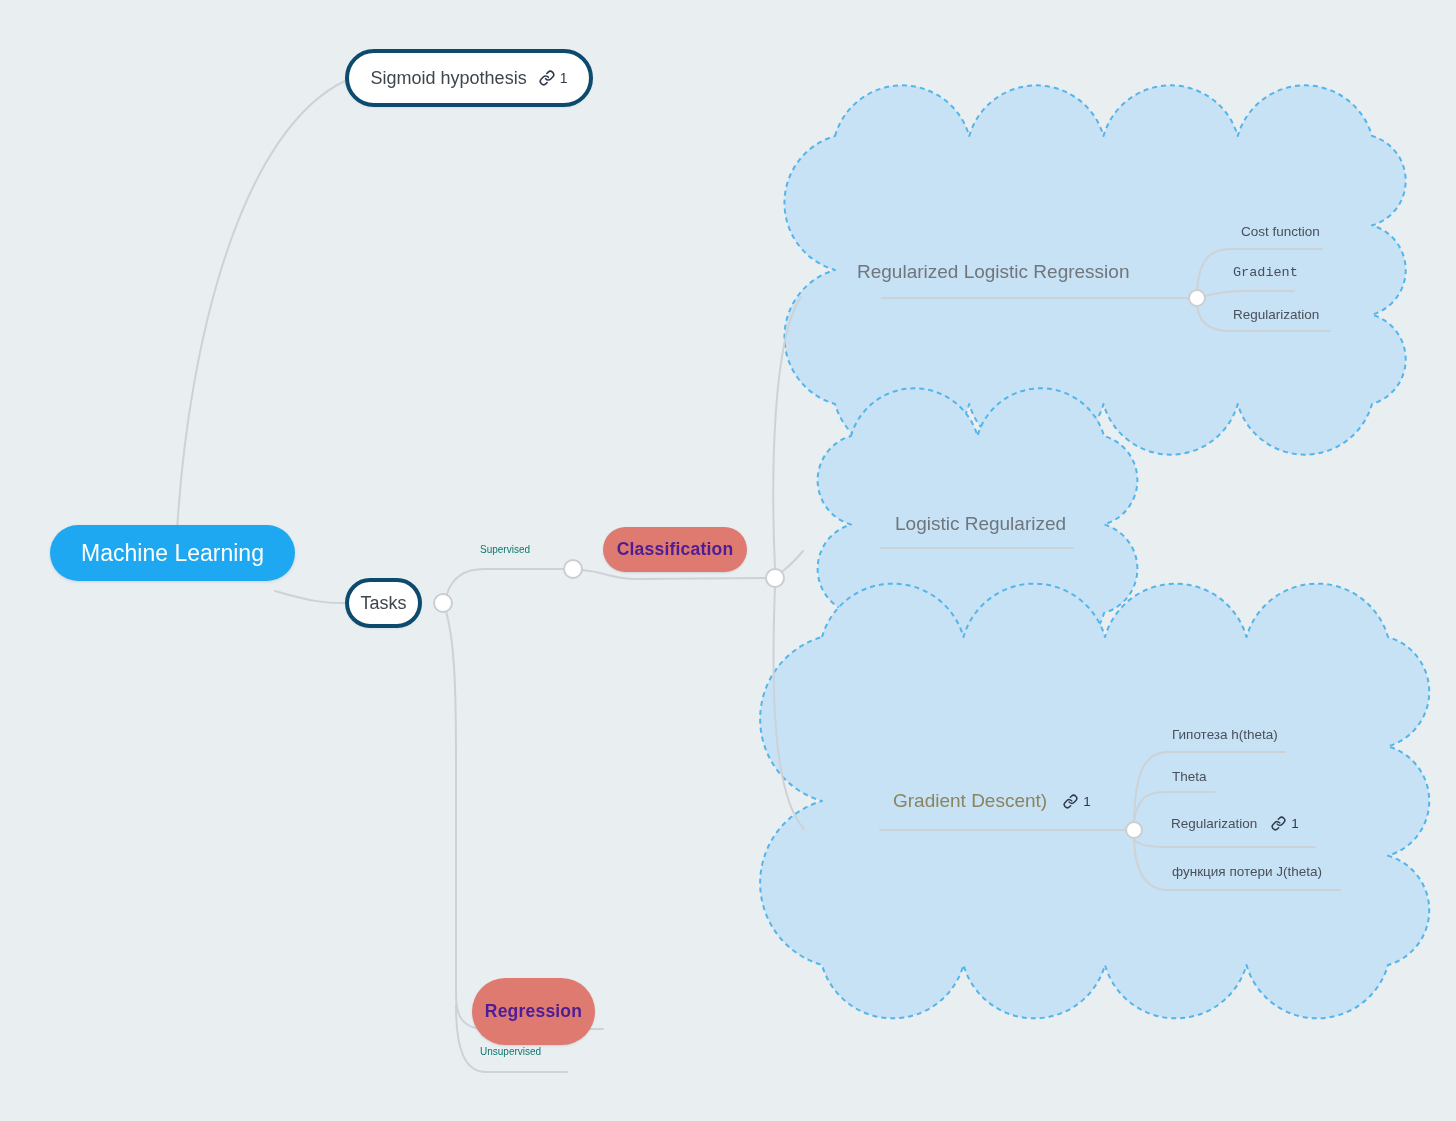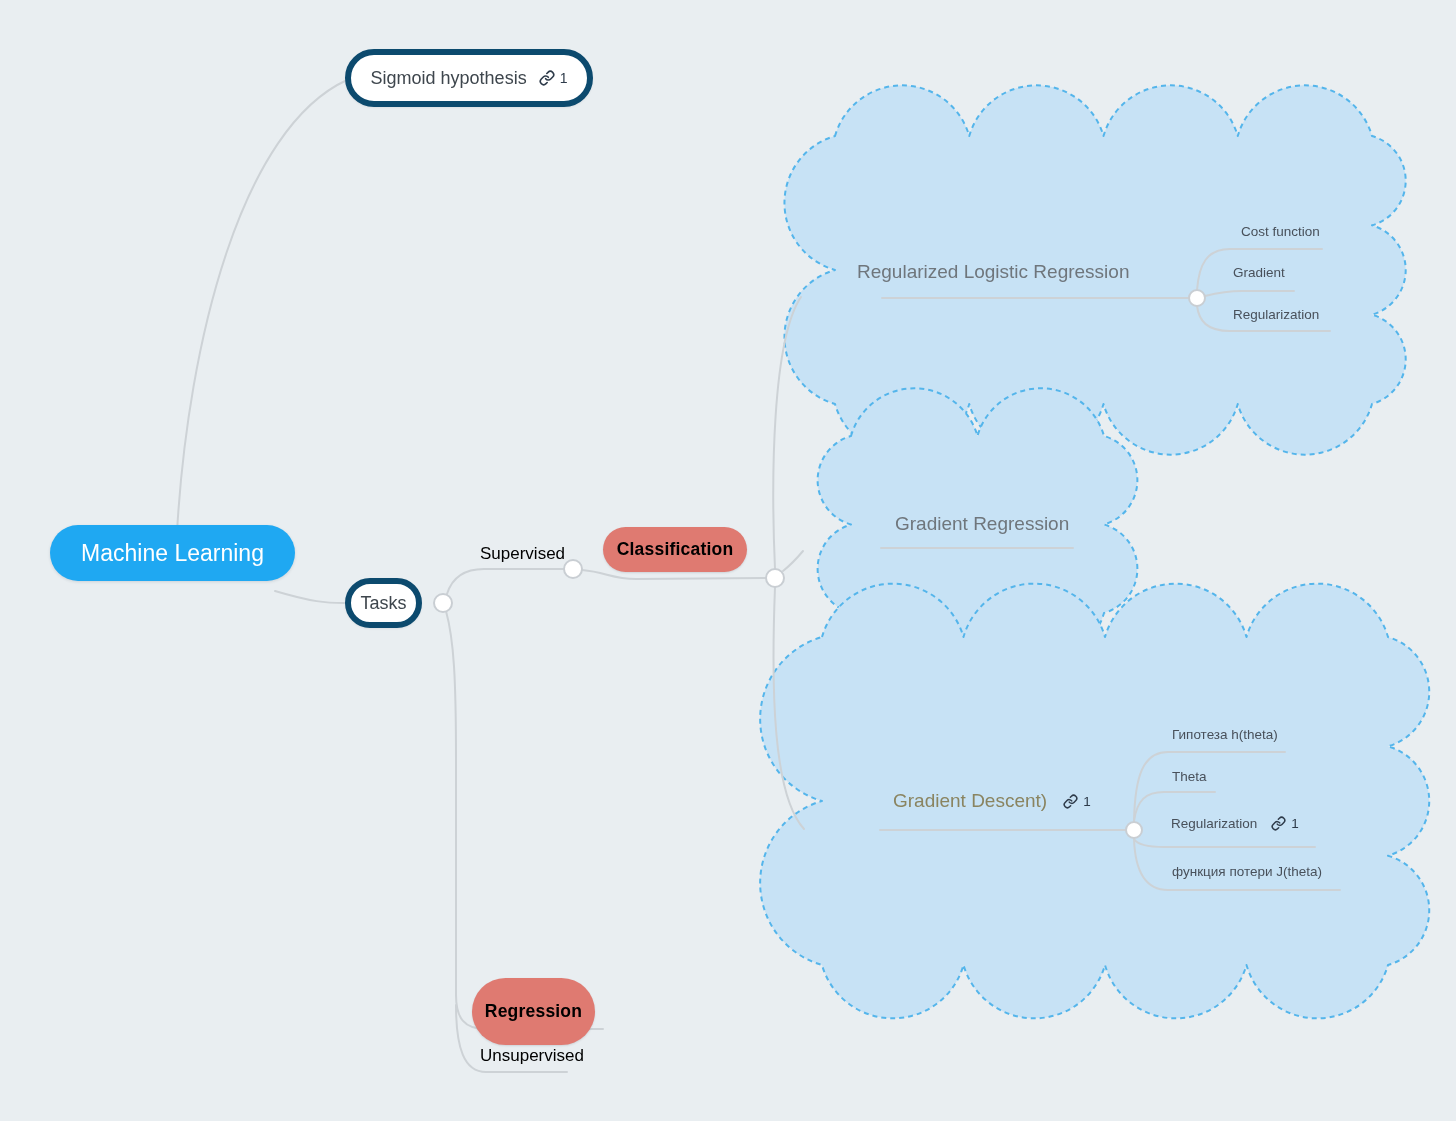--- a/index.html
+++ b/index.html
@@ -2,25 +2,25 @@
 <html><head>
 <meta charset="utf-8">
 <style>
   html,body{margin:0;padding:0;}
   body{font-family:"Liberation Sans", sans-serif;}
   #canvas{position:relative;width:1456px;height:1121px;overflow:hidden;}
   #links{position:absolute;left:0;top:0;}
   .node{position:absolute;display:flex;align-items:center;justify-content:center;
         box-sizing:border-box;white-space:nowrap;border-radius:999px;}
   .pill-root{color:#fff;font-size:23px;box-shadow:0 1px 3px rgba(40,60,80,.15);}
-  .pill-white{background:#fff;border:6px solid #0c4a6e;color:#3E464D;font-size:18px;
+  .pill-white{background:#fff;border:4px solid #0c4a6e;color:#3E464D;font-size:18px;
         box-shadow:0 1px 2px rgba(60,70,80,.08);gap:12px;}
-  .pill-accent{color:#000000;font-weight:bold;font-size:17.5px;letter-spacing:.2px;
+  .pill-accent{color:#4c1d95;font-weight:bold;font-size:17.5px;letter-spacing:.2px;
         box-shadow:0 1px 2px rgba(60,70,80,.15);}
-  .lbl{position:absolute;font-size:17px;color:#000000;white-space:nowrap;}
+  .lbl{position:absolute;font-size:10px;color:#0f766e;white-space:nowrap;}
   .topic{position:absolute;font-size:19px;color:#6F767C;white-space:nowrap;
         display:flex;align-items:center;gap:16px;}
   .topic.olive{color:#8A8460;}
   .child{position:absolute;font-size:13.5px;color:#48505A;white-space:nowrap;
         display:flex;align-items:center;gap:14px;}
   .linkbadge{display:inline-flex;align-items:center;gap:5px;color:#2E3B4A;
         font-size:13.5px;font-weight:400;}
   .linkbadge svg{width:15px;height:15px;stroke:currentColor;fill:none;
         stroke-width:2.4;stroke-linecap:round;stroke-linejoin:round;}
   .pill-white .linkbadge{font-size:14px;}
@@ -87,29 +87,29 @@
   <div class="node pill-accent" style="left: 603px; top: 527px; width: 144px; height: 45px; background: rgb(223, 122, 113);">
     <span>Classification</span>
   </div>
 
   <div class="topic" style="left:857px;top:261px;">
     <span>Regularized Logistic Regression</span>
   </div>
   <div class="child" style="left:1233px;top:224px;margin-left:8px;">
     <span>Cost function</span>
   </div>
-  <div class="child" style="left:1233px;top:265px;">
+  <div class="child" style="left:1233px;top:265px;font-family:Liberation Mono, monospace;">
     <span>Gradient</span>
   </div>
   <div class="child" style="left:1233px;top:307px;">
     <span>Regularization</span>
   </div>
 
   <div class="topic" style="left:895px;top:513px;">
-    <span>Gradient Regression</span>
+    <span>Logistic Regularized</span>
   </div>
 
   <div class="topic olive" style="left:893px;top:790px;">
     <span>Gradient Descent)</span>
     <span class="linkbadge">
       <svg viewBox="0 0 24 24">
         <path d="M10 13a5 5 0 0 0 7.54.54l3-3a5 5 0 0 0-7.07-7.07l-1.72 1.71"></path>
         <path d="M14 11a5 5 0 0 0-7.54-.54l-3 3a5 5 0 0 0 7.07 7.07l1.71-1.71"></path>
       </svg>
       <span>1</span>

